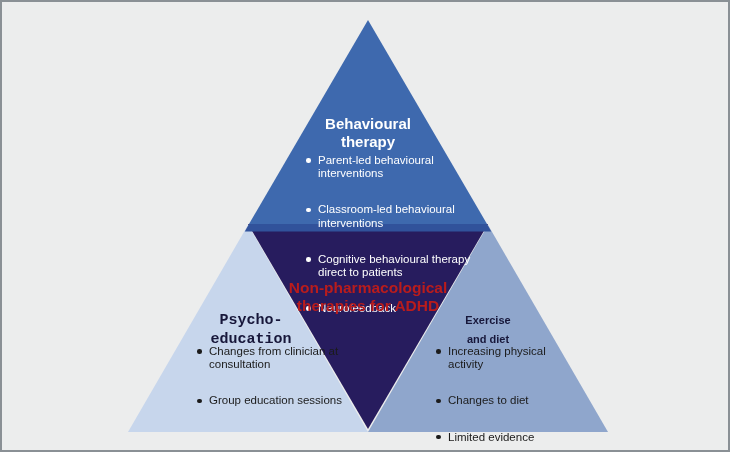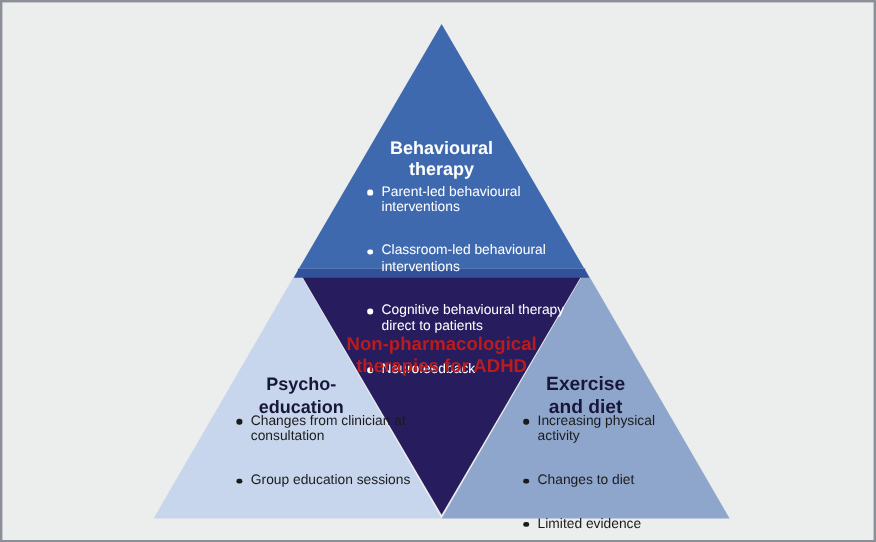--- a/index.html
+++ b/index.html
@@ -36,24 +36,25 @@
   }
   .title-center {
     left: 256px; top: 249px; width: 220px;
     font-size: 15.5px; line-height: 18px;
     color: #b91c1c;
   }
   .title-left {
     left: 174px; top: 281px; width: 150px;
     font-size: 15px; line-height: 19px;
     color: #17173A;
+    font-family: Liberation Mono, monospace;
   }
   .title-right {
     left: 411px; top: 281px; width: 150px;
-    font-size: 16px; line-height: 19px;
+    font-size: 11px; line-height: 19px;
     color: #17173A;
     text-align: center;
   }
   ul.bullets {
     position: absolute;
     list-style: none;
     margin: 0;
     padding: 0;
     font-size: 11.5px;
     line-height: 13.2px;

